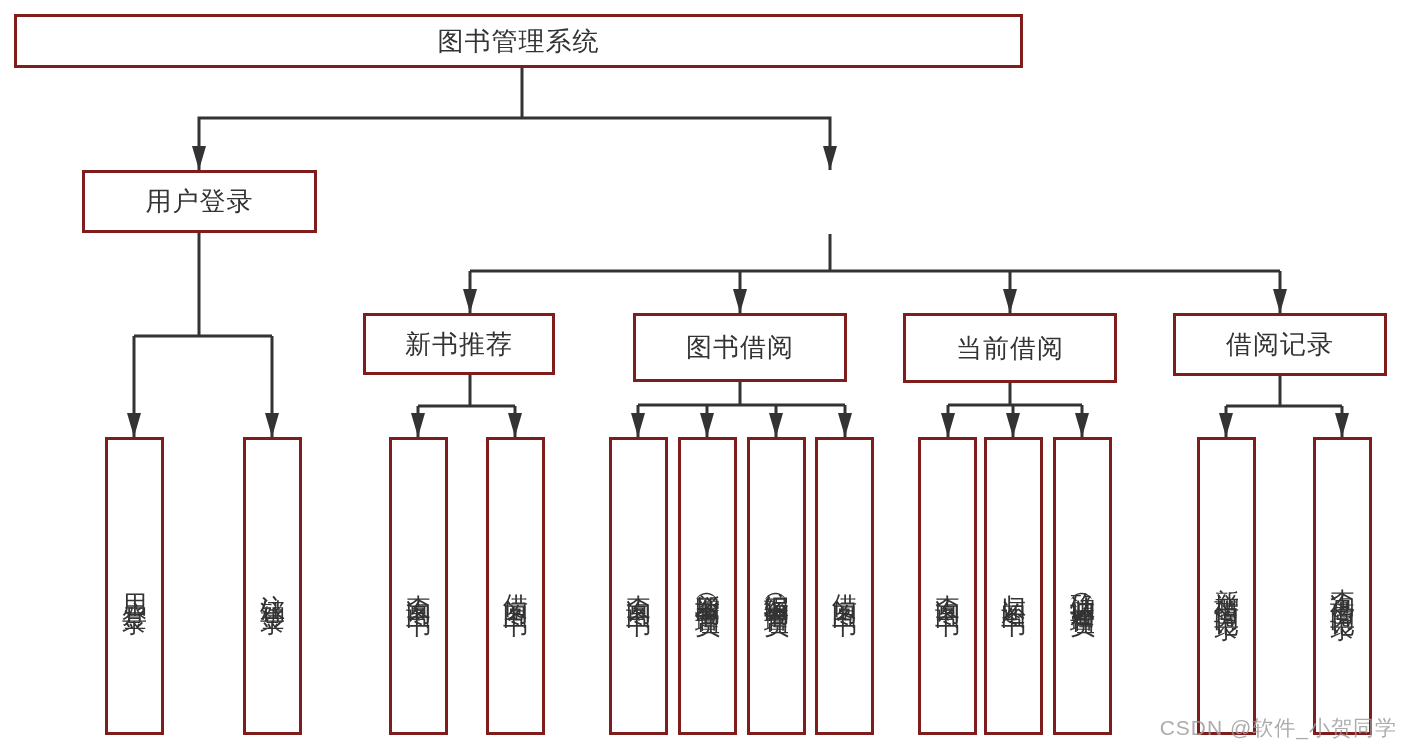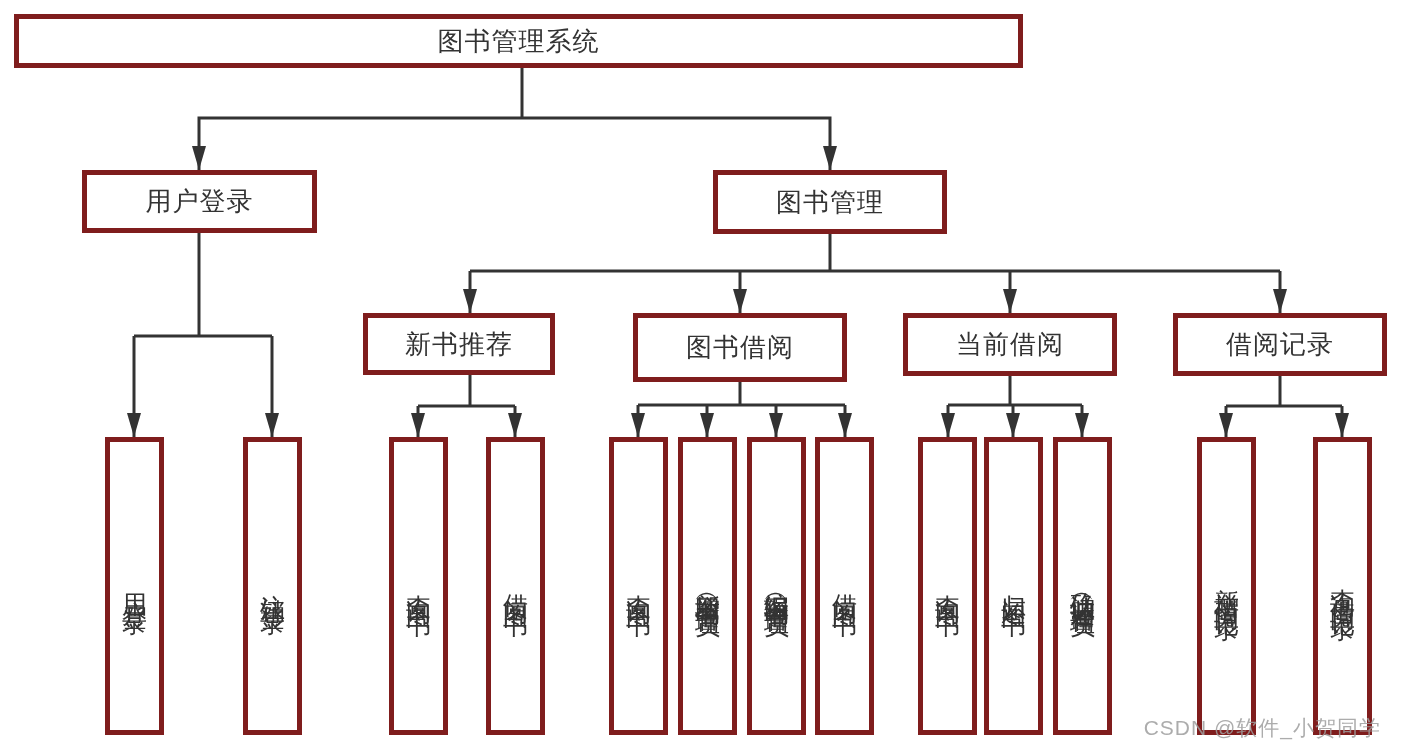--- a/index.html
+++ b/index.html
@@ -13,21 +13,21 @@
   }
   .connectors {
     position: absolute;
     left: 0; top: 0;
     width: 1405px; height: 747px;
     z-index: 1;
   }
   .node {
     position: absolute;
     box-sizing: border-box;
-    border: 5px solid #7f1d1d;
+    border: 3px solid #7f1d1d;
     background: #ffffff;
     color: #333333;
     display: flex;
     align-items: center;
     justify-content: center;
     z-index: 2;
   }
   .h-node {
     font-size: 26px;
     letter-spacing: 1px;
@@ -35,21 +35,21 @@
   }
   .v-node {
     writing-mode: vertical-rl;
     font-size: 25px;
     letter-spacing: 6px;
     line-height: 1;
   }
   .v-node.tight { letter-spacing: 3px; }
   .watermark {
     position: absolute;
-    right: 24px;
+    right: 8px;
     top: 714px;
     z-index: 3;
     font-size: 21px;
     color: rgba(158, 158, 158, 0.85);
     letter-spacing: 1px;
     white-space: nowrap;
   }
 </style>
 </head>
 <body>
@@ -119,25 +119,24 @@
       <polygon points="1006,413 1020,413 1013,437"></polygon>
       <polygon points="1075,413 1089,413 1082,437"></polygon>
       <polygon points="1219,413 1233,413 1226,437"></polygon>
       <polygon points="1335,413 1349,413 1342,437"></polygon>
     </g>
   </svg>
 
   <div class="node h-node" style="left:14px; top:14px; width:1009px; height:54px;">图书管理系统</div>
 
   <div class="node h-node" style="left:82px; top:170px; width:235px; height:63px;">用户登录</div>
-  <div class="node h-node" style="left:713px; top:170px; width:234px; height:64px;">图书管理</div>
 
   <div class="node h-node" style="left:363px; top:313px; width:192px; height:62px;">新书推荐</div>
   <div class="node h-node" style="left:633px; top:313px; width:214px; height:69px;">图书借阅</div>
-  <div class="node h-node" style="left:903px; top:313px; width:214px; height:63px;">当前借阅</div>
+  <div class="node h-node" style="left:903px; top:313px; width:214px; height:70px;">当前借阅</div>
   <div class="node h-node" style="left:1173px; top:313px; width:214px; height:63px;">借阅记录</div>
 
   <div class="node v-node" style="left:105px; top:437px; width:59px; height:298px;">用户登录</div>
   <div class="node v-node" style="left:243px; top:437px; width:59px; height:298px;">注销登录</div>
 
   <div class="node v-node" style="left:389px; top:437px; width:59px; height:298px;">查询图书</div>
   <div class="node v-node" style="left:486px; top:437px; width:59px; height:298px;">借阅图书</div>
 
   <div class="node v-node" style="left:609px; top:437px; width:59px; height:298px;">查询图书</div>
   <div class="node v-node tight" style="left:678px; top:437px; width:59px; height:298px;">新增图书（管理员）</div>

